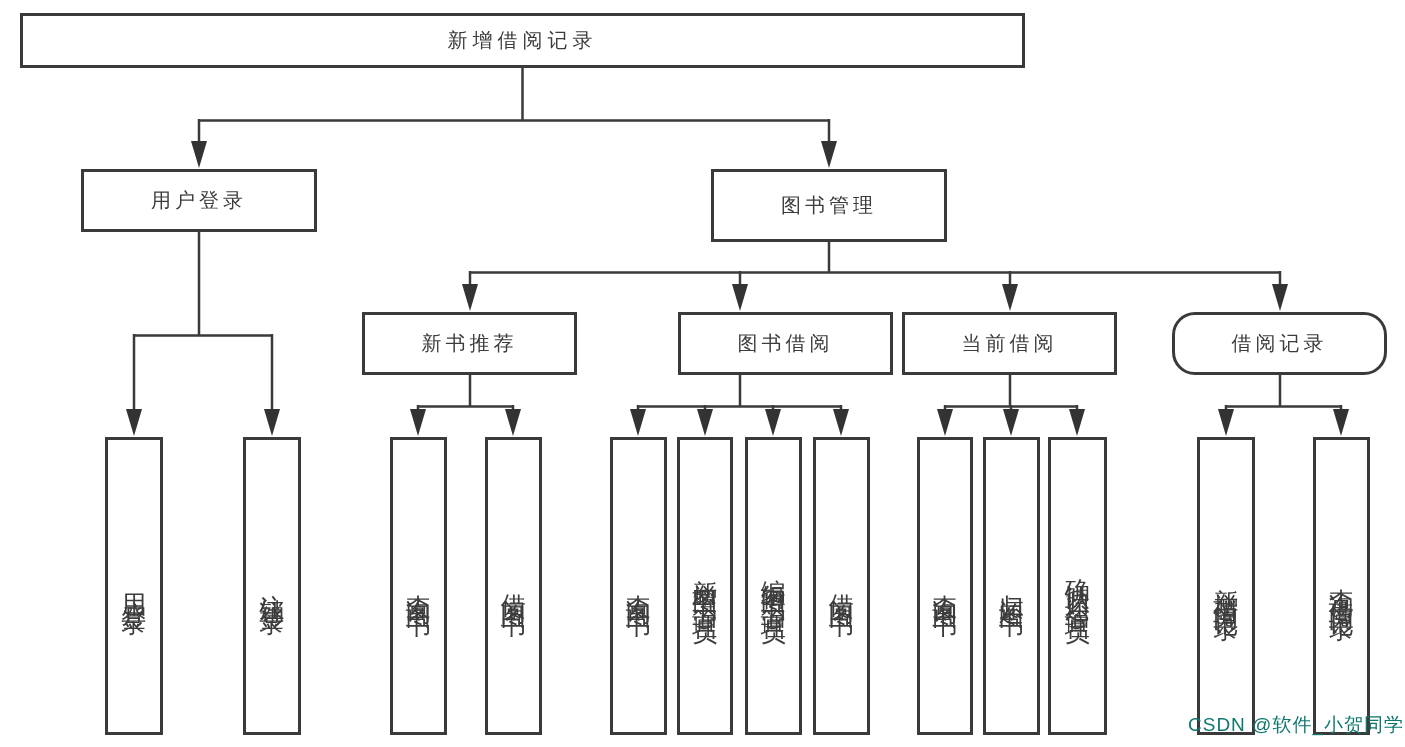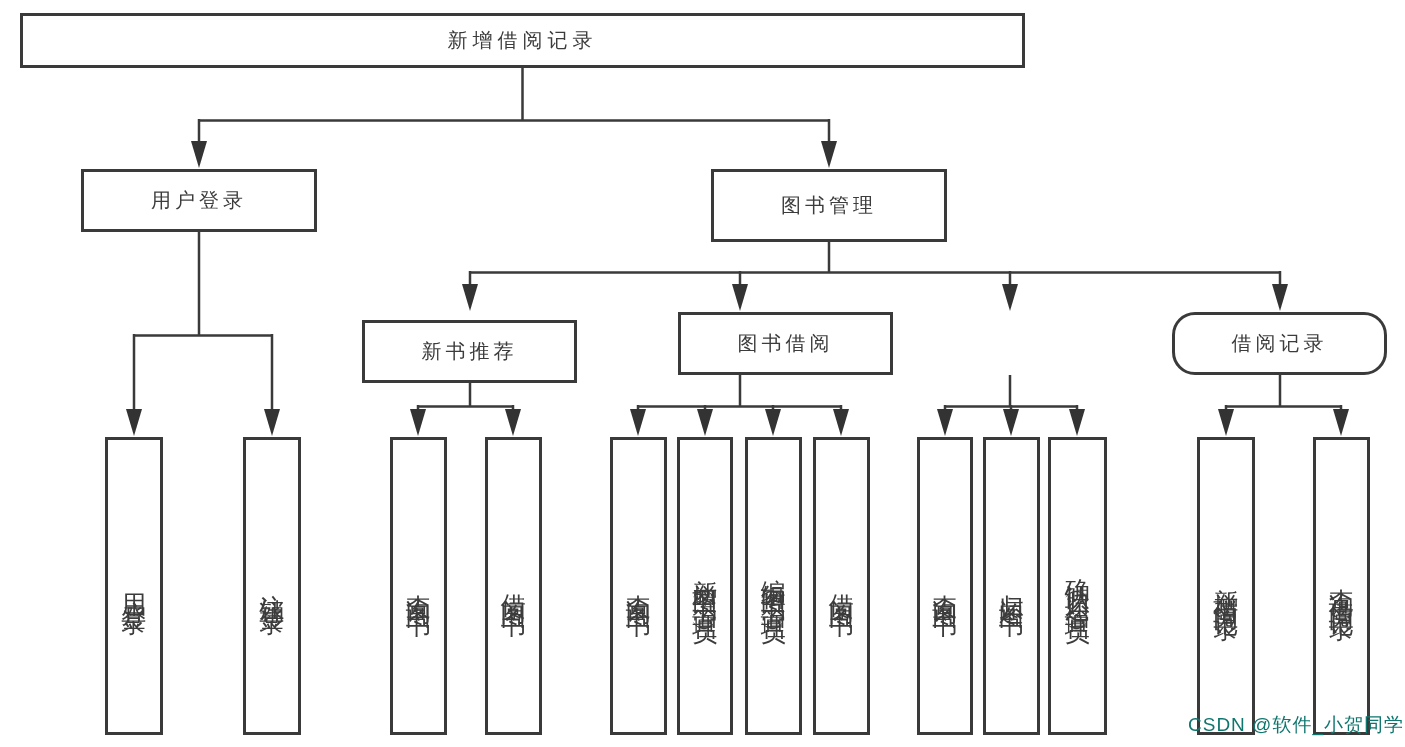--- a/index.html
+++ b/index.html
@@ -114,25 +114,28 @@
     <span>新增借阅记录</span>
   </div>
 
   <div class="node branch" style="left:81px; top:169px; width:236px; height:63px;">
     <span>用户登录</span>
   </div>
   <div class="node branch" style="left:711px; top:169px; width:236px; height:73px;">
     <span>图书管理</span>
   </div>
 
-  <div class="node branch" style="left:362px; top:320px; width:215px; height:63px;align-items:center;">
+  <div class="node branch" style="left:362px; top:312px; width:215px; height:63px;align-items:center;">
     <span>新书推荐</span>
   </div>
   <div class="node branch" style="left:632px; top:312px; width:215px; height:63px;margin-left:46px;">
     <span>图书借阅</span>
+  </div>
+  <div class="node branch" style="left:902px; top:312px; width:215px; height:63px;">
+    <span>当前借阅</span>
   </div>
   <div class="node branch" style="left:1172px; top:312px; width:215px; height:63px;border-radius:23px;">
     <span>借阅记录</span>
   </div>
 
   <div class="node leaf" style="left:105px; top:437px; width:58px; height:298px;">
     <span class="vtext">用户登录</span>
   </div>
   <div class="node leaf" style="left:243px; top:437px; width:58px; height:298px;">
     <span class="vtext">注销登录</span>

